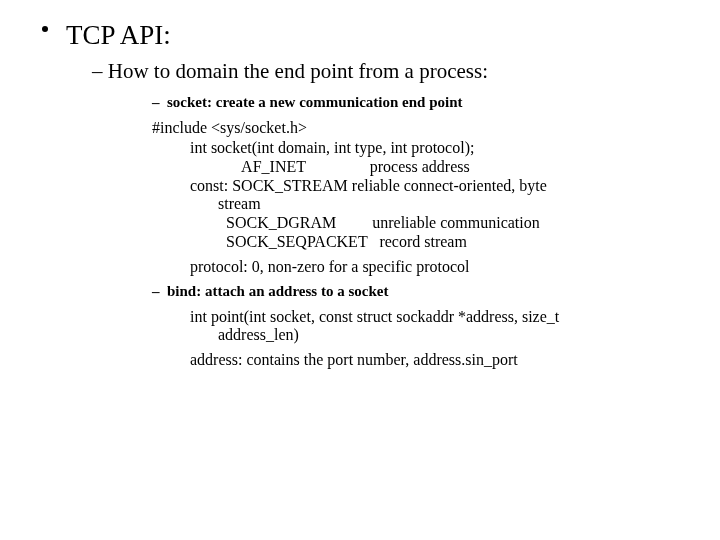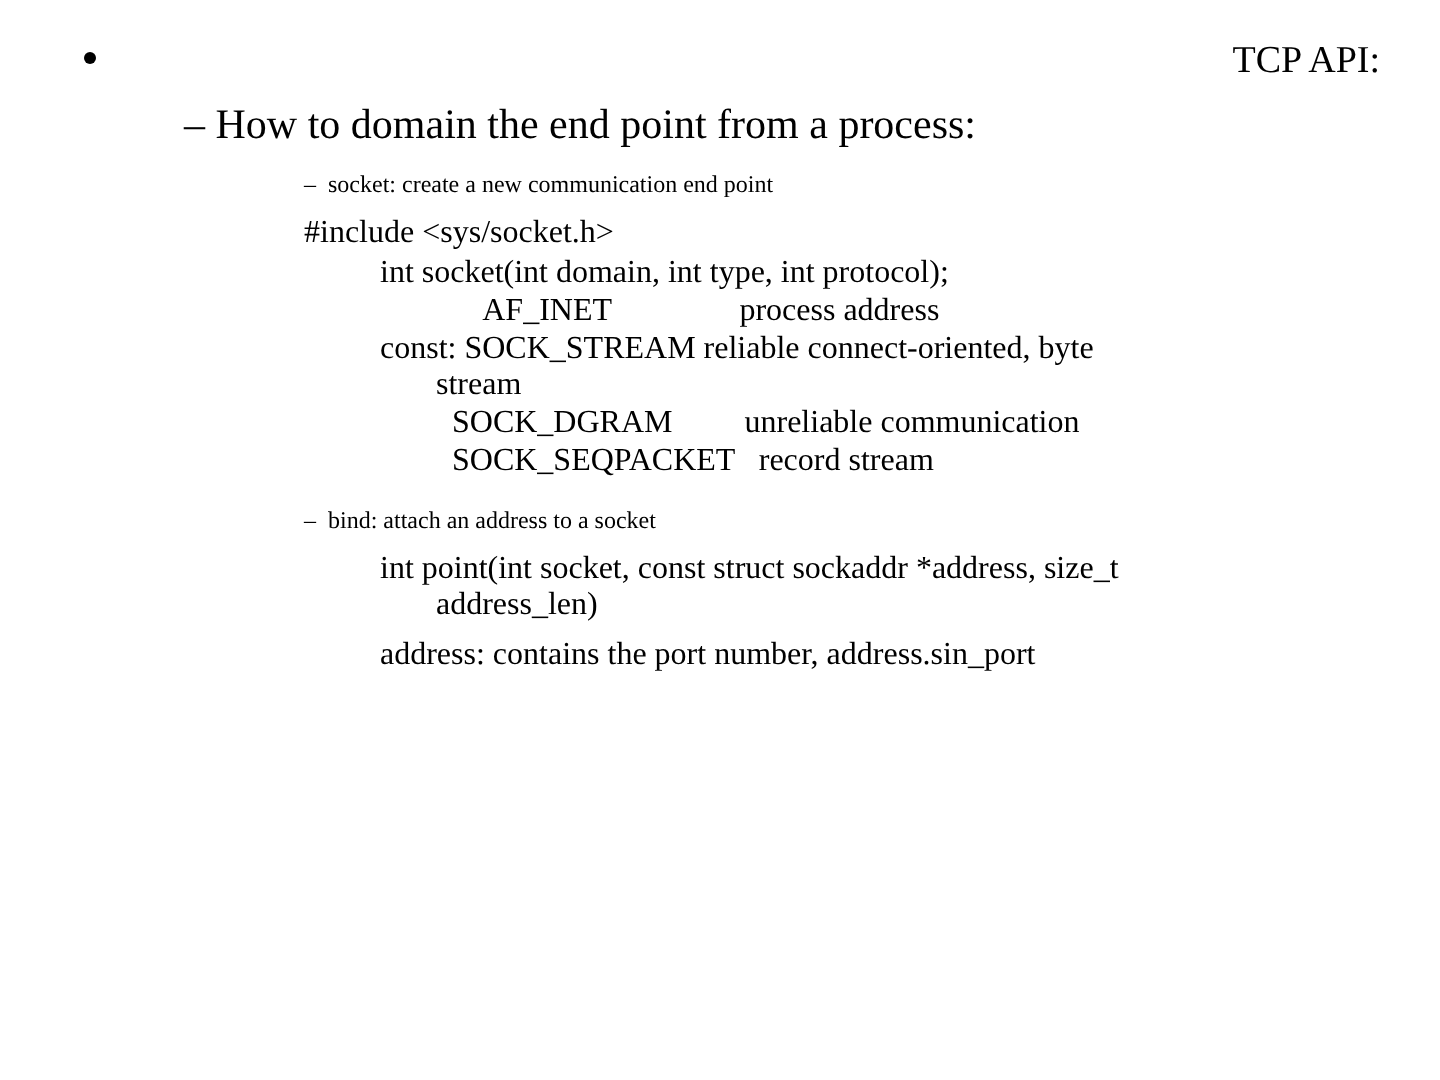--- a/index.html
+++ b/index.html
@@ -9,41 +9,41 @@
     height: 540px;
     background: #fff;
     font-family: "Times New Roman", Times, serif;
     color: #000;
   }
   .slide {
     box-sizing: border-box;
     padding: 20px 30px 20px 30px;
   }
   .l1 {
-    font-size: 19px;
+    font-size: 27px;
     margin: 0 0 8px 36px;
     position: relative;
-    text-align: right;
   }
   .l1-bullet {
     position: absolute;
     left: -24px;
     top: 6px;
     width: 6px;
     height: 6px;
     background: #000;
     border-radius: 50%;
   }
   .l2 {
     font-size: 21px;
     margin: 0 0 10px 62px;
   }
   .l3 {
-    font-size: 12px;
+    font-size: 15px;
     margin: 0 0 8px 122px;
+    font-weight: bold;
   }
   .l3b {
     font-size: 16px;
     margin: 0 0 2px 122px;
   }
   .l4 {
     font-size: 16px;
     margin: 0 0 1px 160px;
     white-space: pre;
   }
@@ -84,20 +84,21 @@
   <div class="l4">             AF_INET                process address</div>
   <div class="l4wrap">
     <span>const: SOCK_STREAM        reliable connect-oriented, byte</span>
     <span class="cont">stream</span>
   </div>
   <div class="l4">         SOCK_DGRAM         unreliable communication</div>
   <div class="l4">         SOCK_SEQPACKET   record stream</div>
 
   <div class="spacer"></div>
 
+  <div class="l4">protocol: 0, non-zero for a specific protocol</div>
 
   <div class="spacer"></div>
 
   <div class="l3">
     –&nbsp;&nbsp;<span>bind: attach an address to a socket</span>
   </div>
 
   <div class="l4wrap">
     <span>int point(int socket, const struct sockaddr *address, size_t</span>
     <span class="cont">address_len)</span>

